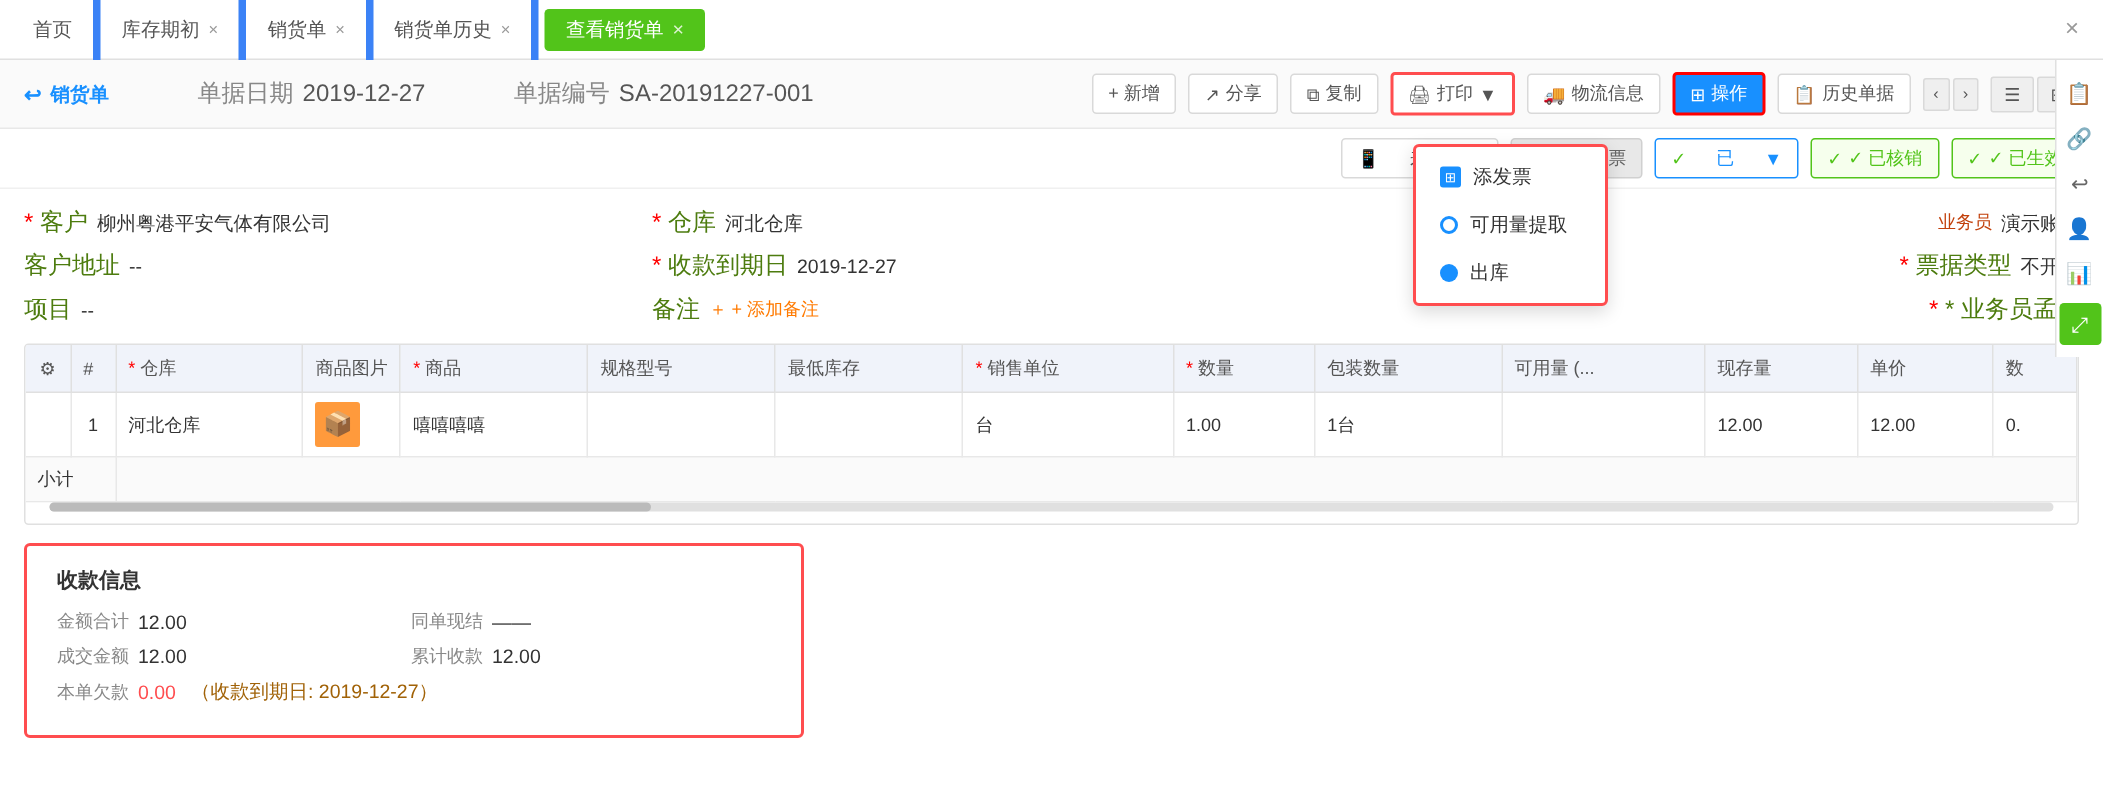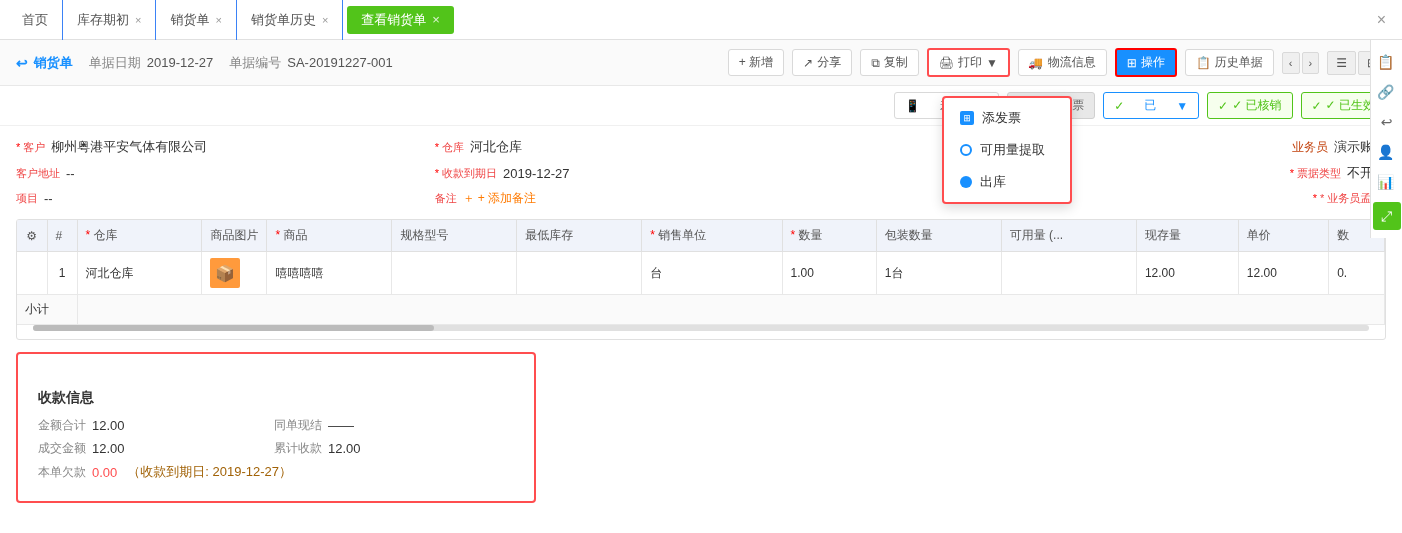--- a/index.html
+++ b/index.html
@@ -6,21 +6,21 @@
     body { font-family: 'Microsoft YaHei', Arial, sans-serif; font-size: 13px; background: #f0f2f5; color: #333; }
 
     
     .tab-bar {
       display: flex; align-items: center; background: #fff;
       border-bottom: 1px solid #e0e0e0; padding: 0 8px; height: 40px;
       position: relative;
     }
     .tab-item {
       display: flex; align-items: center; padding: 0 14px; height: 40px;
-      cursor: pointer; font-size: 13px; color: #555; border-right: 1px solid #3b82f6;
+      cursor: pointer; font-size: 13px; color: #555; border-right: 5px solid #3b82f6;
       white-space: nowrap;
     }
     .tab-item .close-btn { margin-left: 6px; color: #999; font-size: 11px; cursor: pointer; }
     .tab-active-green {
       background: #52c41a; color: #fff; border-radius: 3px; padding: 4px 14px;
       margin-left: 4px; cursor: pointer; font-size: 13px; height: 28px;
       display: flex; align-items: center;
     }
     .tab-active-green .close-btn { margin-left: 6px; color: rgba(255,255,255,0.8); }
     .tab-bar-right { margin-left: auto; font-size: 16px; color: #999; cursor: pointer; padding: 0 8px; }
@@ -29,21 +29,21 @@
     .main-container { background: #fff; min-height: 493px; display: flex; flex-direction: column; }
 
     
     .doc-header {
       display: flex; align-items: center; padding: 8px 16px;
       border-bottom: 1px solid #e8e8e8; background: #fafafa;
       gap: 16px; flex-wrap: wrap;
     }
     .doc-title { display: flex; align-items: center; gap: 6px; font-weight: 600; color: #1890ff; }
     .doc-title-icon { color: #1890ff; font-size: 14px; }
-    .doc-meta { display: flex; align-items: center; gap: 6px; font-size: 13px; color: #555; }
+    .doc-meta { display: flex; align-items: center; gap: 6px; font-size: 16px; color: #555; margin-left: 43px; }
     .doc-meta label { color: #888; }
     .doc-actions { margin-left: auto; display: flex; align-items: center; gap: 8px; }
     .action-btn {
       display: flex; align-items: center; gap: 4px; padding: 4px 10px;
       border: 1px solid #d9d9d9; border-radius: 3px; cursor: pointer;
       background: #fff; font-size: 12px; color: #555; white-space: nowrap;
     }
     .action-btn.active-op { background: #1890ff; color: #fff; border-color: #1890ff; border: 2px solid red; }
     .status-btn {
       display: flex; align-items: center; gap: 4px; padding: 4px 10px;
@@ -67,21 +67,21 @@
       background: #fff; font-size: 12px; color: #555; white-space: nowrap;
     }
     .tool-btn.blue-outline { border-color: #1890ff; color: #1890ff; }
     .tool-btn.gray-fill { background: #e8e8e8; border-color: #d0d0d0; color: #666; }
     .tool-btn .check-icon { color: #52c41a; font-size: 12px; }
 
     
     .form-area { padding: 12px 16px; display: flex; flex-direction: column; gap: 8px; }
     .form-row { display: flex; align-items: center; gap: 0; }
     .form-field { display: flex; align-items: center; gap: 6px; flex: 1; min-width: 0; }
-    .form-label { color: #ef4444; white-space: nowrap; font-size: 11px; min-width: fit-content; }
+    .form-label { color: #4d7c0f; white-space: nowrap; font-size: 16px; min-width: fit-content; }
     .form-label.required::before { content: '* '; color: red; }
     .form-value { color: #333; font-size: 13px; }
     .staff-label { color: #c2410c; font-size: 12px; }
 
     
     .add-note-btn { color: #ff7a00; cursor: pointer; display: flex; align-items: center; gap: 3px; font-size: 12px; }
 
     
     .table-wrapper { margin: 0 16px; border: 1px solid #e0e0e0; border-radius: 3px; overflow: hidden; }
     .data-table { width: 100%; border-collapse: collapse; font-size: 12px; }
@@ -98,21 +98,21 @@
     .data-table tr.subtotal td { background: #fafafa; font-weight: 500; }
     .col-num { width: 30px; text-align: center; }
     .col-img { width: 50px; text-align: center; }
     .product-img { width: 30px; height: 30px; background: #ff9a3c; border-radius: 2px; display: flex; align-items: center; justify-content: center; color: #fff; font-size: 16px; }
 
     
     .summary-box {
       margin: 12px 16px; border: 2px solid #ff4d4f; border-radius: 4px;
       padding: 14px 20px; max-width: 520px;
     }
-    .summary-title { font-weight: 600; font-size: 14px; margin-bottom: 10px; margin-top: 21px; }
+    .summary-title { font-weight: 600; font-size: 14px; margin-bottom: 10px; }
     .summary-row { display: flex; gap: 56px; margin-bottom: 6px; align-items: center; }
     .summary-item { display: flex; align-items: center; gap: 6px; min-width: 180px; }
     .summary-item label { color: #888; font-size: 12px; white-space: nowrap; }
     .summary-item value { color: #333; font-size: 13px; }
     .summary-item value.red { color: #ff4d4f; }
     .dropdown-menu {
       position: absolute; top: 96px; right: 330px; z-index: 200;
       background: #fff; border: 2px solid #ff4d4f; border-radius: 4px;
       box-shadow: 0 4px 12px rgba(0,0,0,0.15); min-width: 130px; padding: 4px 0;
     }

